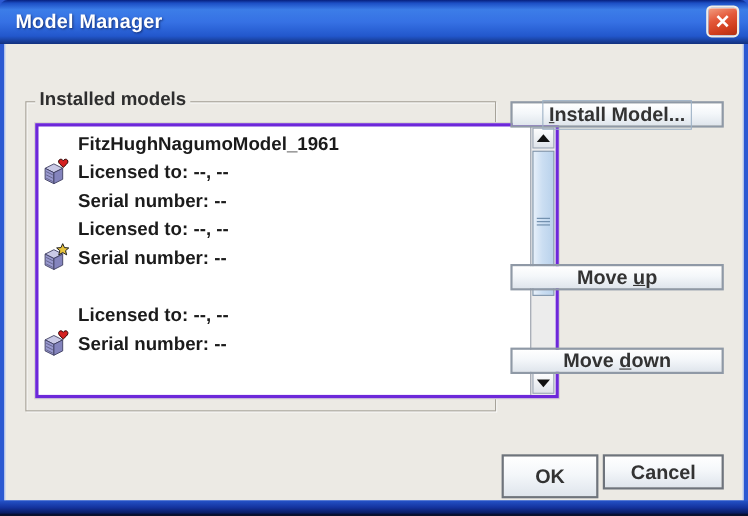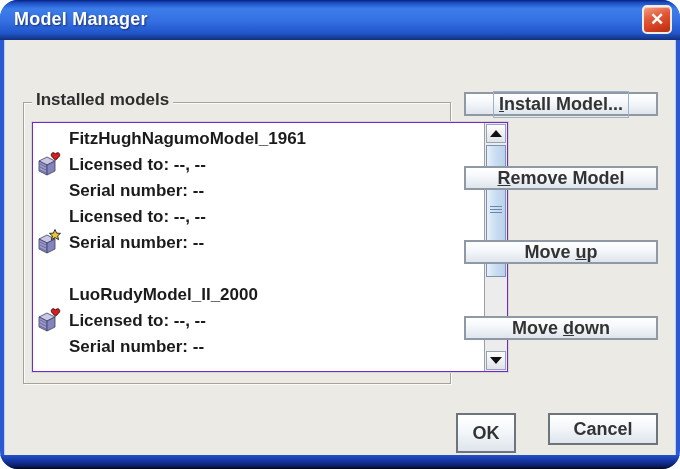--- a/index.html
+++ b/index.html
@@ -1,21 +1,21 @@
 <!DOCTYPE html>
 <html><head>
 <meta charset="utf-8">
 <style>
   * { margin:0; padding:0; box-sizing:border-box; }
   html,body { width:680px; height:469px; }
   body { font-family:"Liberation Sans", sans-serif; }
 
   .window {
     position:relative; width:680px; height:469px;
-    background:#2b59d2; overflow:hidden;border-radius:18px;
+    background:#2b59d2; overflow:hidden;
   }
 
   
   .titlebar {
     position:absolute; left:0; top:0; width:680px; height:40px;
     background:linear-gradient(180deg,#07207e 0%,#1c4ec4 7%,#3c7de8 22%,#3671e4 50%,#2257cc 82%,#16398f 96%,#10307d 100%);
     border-top-left-radius:7px; border-top-right-radius:7px;
   }
   .title-text {
     position:absolute; left:14px; top:9px;
@@ -42,32 +42,31 @@
   .bottom-strip {
     position:absolute; left:0; bottom:0; width:680px; height:14px;
     background:linear-gradient(180deg,#2453c8 0%,#14339e 45%,#0a1c64 80%,#03040e 100%);
   }
 
   
   .groupbox {
     position:absolute; left:18px; top:52px; width:428px; height:282px;
     border:1px solid #a7a399;
     box-shadow:inset 1px 1px 0 rgba(255,255,255,.8), 1px 1px 0 rgba(255,255,255,.8);
-    margin-top:10px;
   }
   .groupbox-title {
     position:absolute; left:8px; top:-13px;
     background:#eceae4; padding:0 4px;
     font-size:17px; font-weight:bold; color:#2e2e2e;
   }
 
   
   .model-list {
     position:absolute; left:8px; top:19px; width:476px; height:250px;
-    background:#ffffff; border:1px solid #6d28d9;
+    background:#ffffff; border:3px solid #6d28d9;
     box-shadow:0 0 0 1px #d8d5ce;
     overflow:hidden;
   }
   .rows { position:absolute; left:0; top:0; right:23px; bottom:0; padding-top:3px; }
   .model-row { position:relative; height:78px; }
   .model-icon { position:absolute; left:3px; top:25px; width:26px; height:26px; }
   .model-line { margin-left:36px; font-size:17px; font-weight:bold; color:#1b1b1b; line-height:26px; white-space:nowrap; }
 
   
   .scrollbar {
@@ -99,21 +98,21 @@
     font-size:18px; font-weight:bold; color:#333333;
     cursor:default;
   }
   .btn u { text-decoration:underline; }
   .side-btn { left:459px; width:194px; height:24px; }
   .btn-install { top:52px; }
   .btn-remove  { top:126px; }
   .btn-moveup  { top:200px;text-align:center; }
   .btn-movedown{ top:276px; }
   .focus-ring { border:1px solid #9eb2c6; padding:2px 5px; }
-  .btn-ok     { left:451px; top:373px; width:60px;  height:40px; border-color:#6e747c; }
+  .btn-ok     { left:451px; top:373px; width:88px;  height:40px; border-color:#6e747c; }
   .btn-cancel { left:543px; top:373px; width:110px; height:32px; border-color:#6e747c; }
 </style>
 </head>
 <body>
 
 <div class="window">
 
   <div class="titlebar">
     <span class="title-text">Model Manager</span>
     <div class="close-btn">
@@ -175,21 +174,20 @@
         <polygon points="11,14 19,10 19,20 11,24" fill="#8484bd"></polygon>
       </g>
       <g stroke="#55557a" stroke-width="0.7">
         <line x1="4" y1="13" x2="10" y2="16"></line>
         <line x1="4" y1="16" x2="10" y2="19"></line>
         <line x1="4" y1="19" x2="10" y2="22"></line>
       </g>
       <path class="ovl-heart" d="M19.5,3.1 C18.7,1.7 16.8,1.2 15.8,2.4 C14.8,3.6 15.3,5.2 16.6,6.4 L19.5,9.2 L22.4,6.4 C23.7,5.2 24.2,3.6 23.2,2.4 C22.2,1.2 20.3,1.7 19.5,3.1 Z" fill="#d42020" stroke="#2e0000" stroke-width="0.9"></path>
       <path class="ovl-star" d="M19,0.5 L20.6,4.1 L24.5,4.4 L21.6,6.9 L22.6,10.7 L19,8.6 L15.4,10.7 L16.4,6.9 L13.5,4.4 L17.4,4.1 Z" fill="#e9c53e" stroke="#1b1b1b" stroke-width="0.9" style="display: none;"></path>
     </svg>
-    <div class="model-line">LuoRudyModel_II_2000</div>
     <div class="model-line">Licensed to: --, --</div>
     <div class="model-line">Serial number: --</div>
   </div>
 </div>
 
         <div class="scrollbar">
           <div class="sb-btn sb-up">
             <div class="tri-up"></div>
           </div>
           <div class="sb-thumb">
@@ -202,23 +200,20 @@
           <div class="sb-btn sb-down">
             <div class="tri-down"></div>
           </div>
         </div>
       </div>
     </div>
 
     <div class="btn side-btn btn-install">
       <span class="focus-ring"><u>I</u>nstall Model...</span>
     </div>
-    <div class="btn side-btn btn-remove">
-      <span><u>R</u>emove Model</span>
-    </div>
     <div class="btn side-btn btn-moveup">
       <span>Move <u>u</u>p</span>
     </div>
     <div class="btn side-btn btn-movedown">
       <span>Move <u>d</u>own</span>
     </div>
 
     <div class="btn btn-ok">
       <span>OK</span>
     </div>

